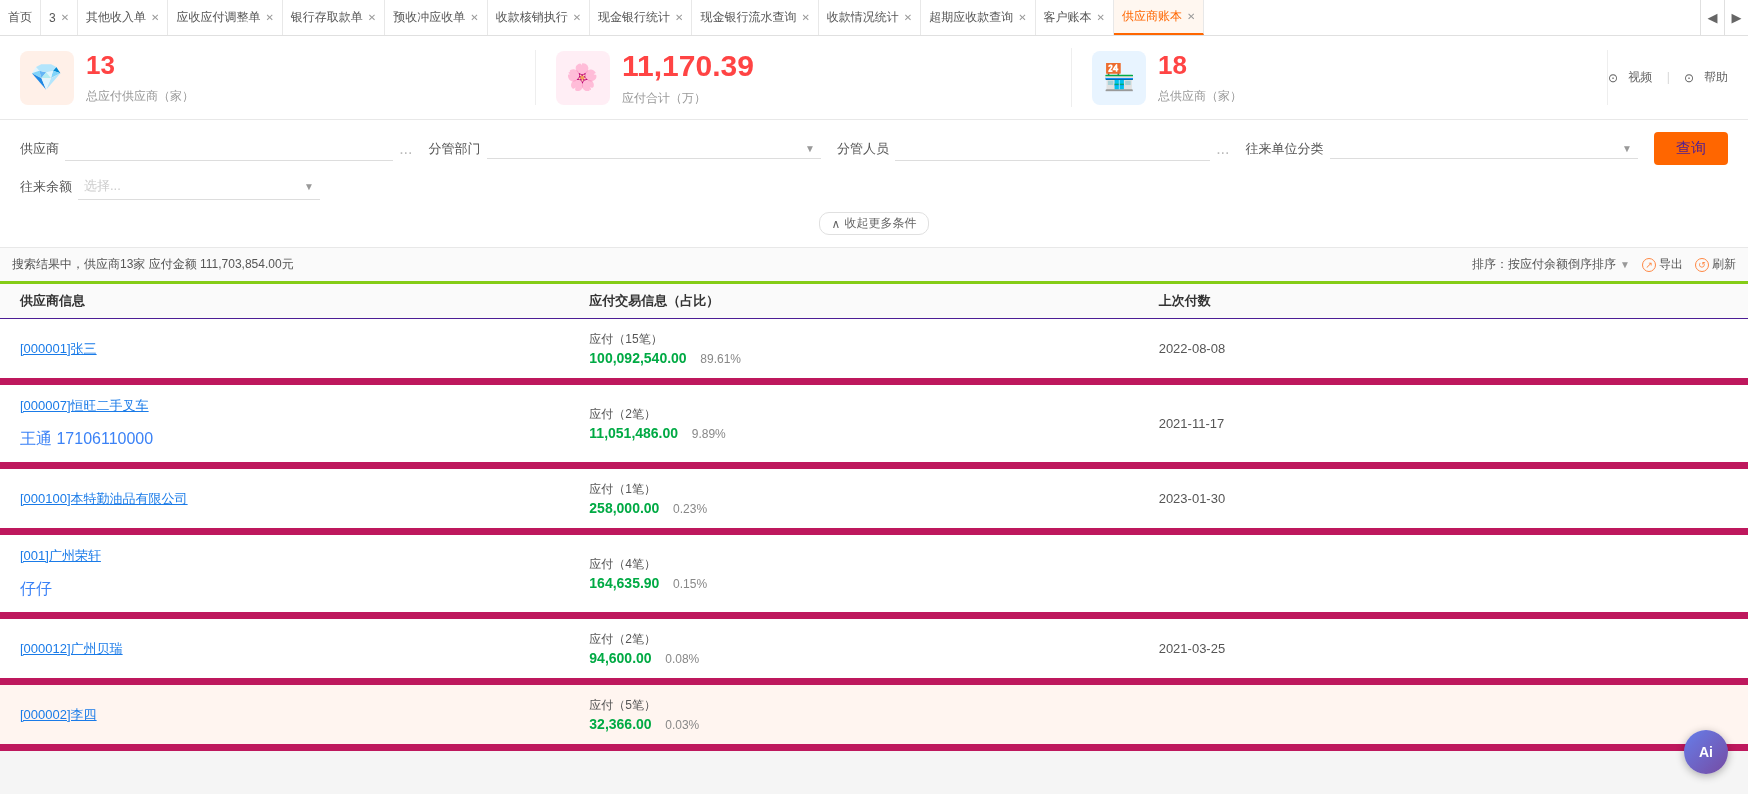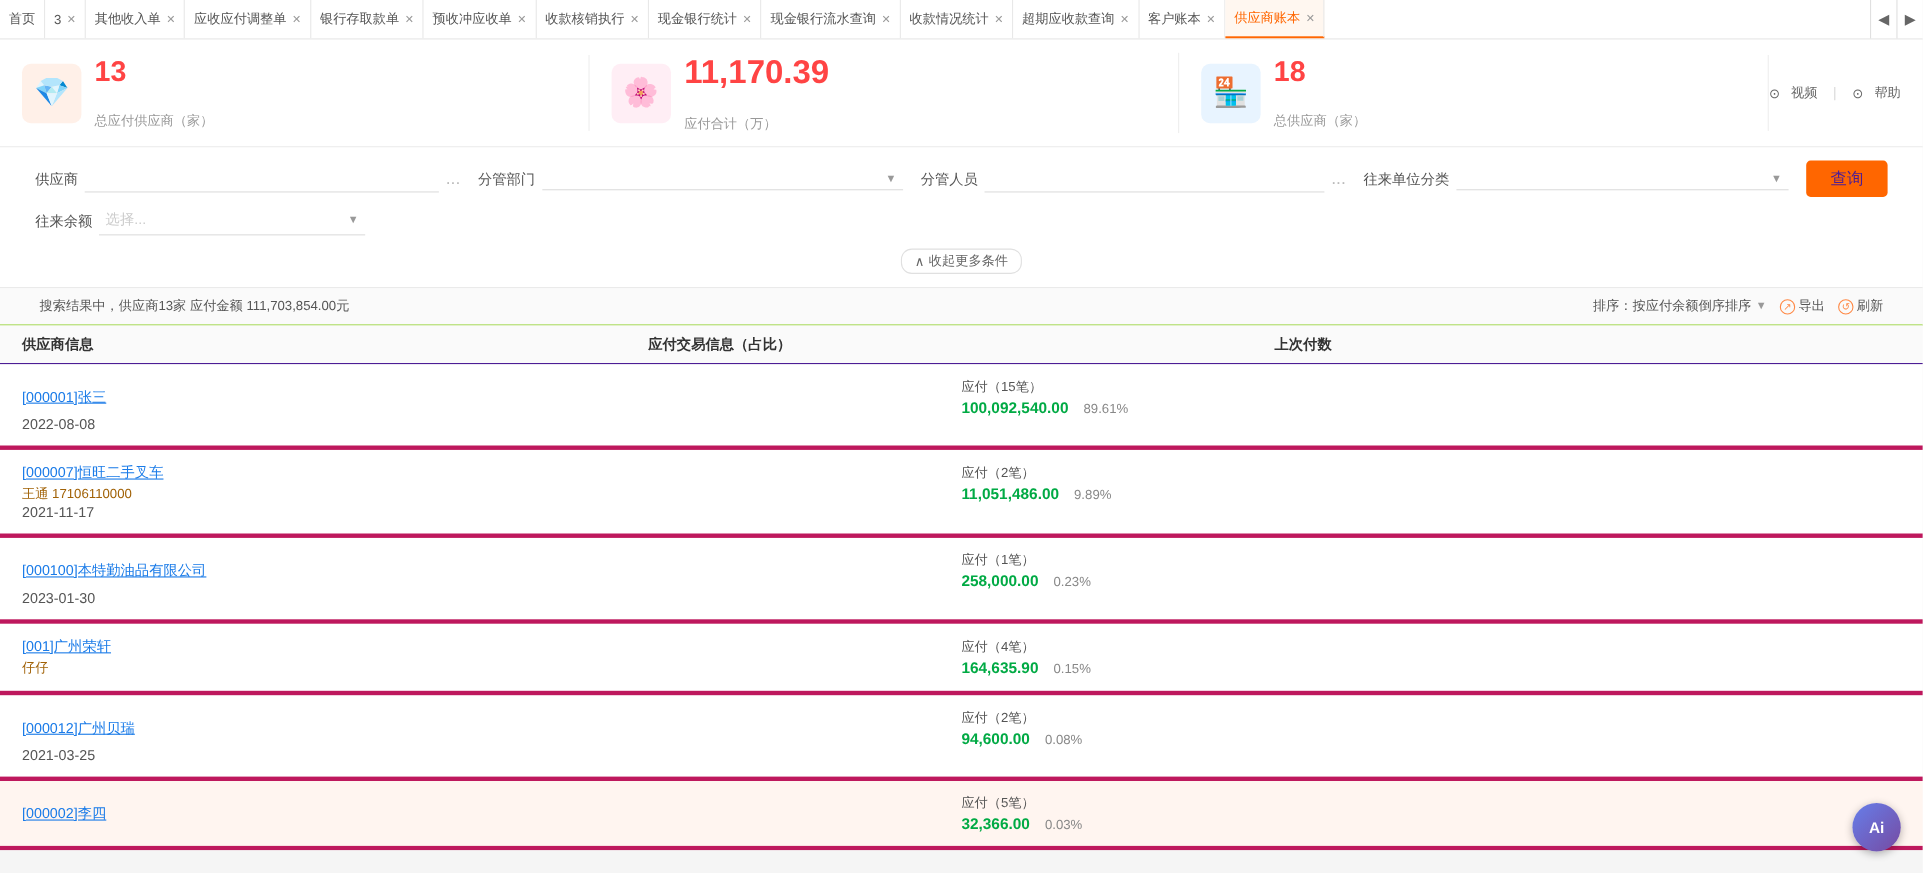--- a/index.html
+++ b/index.html
@@ -84,36 +84,36 @@
     .card-number {
       font-size: 26px;
       font-weight: bold;
       color: #ff4444;
       line-height: 1.2;
     }
     .card-number.large { font-size: 30px; }
     .card-label {
       font-size: 12px;
       color: #999;
-      margin-top: 20px;
+      margin-top: 6px;
     }
     .top-right-links {
       display: flex;
       align-items: center;
       gap: 10px;
       font-size: 12px;
       color: #666;
       flex-shrink: 0;
     }
     .top-right-links span { cursor: pointer; }
 
     
     .filter-area {
       background: #fff;
-      padding: 12px 32px 8px;
+      padding: 12px 20px 8px;
       border-bottom: 1px solid #e8e8e8;
     }
     .filter-row {
       display: flex;
       align-items: center;
       gap: 16px;
       margin-bottom: 8px;
     }
     .filter-item {
       display: flex;
@@ -180,23 +180,23 @@
       border-radius: 10px;
       padding: 2px 12px;
       background: #fff;
     }
 
     
     .results-bar {
       display: flex;
       align-items: center;
       justify-content: space-between;
-      padding: 8px 36px;
+      padding: 8px 12px;
       background: #fafafa;
-      border-bottom: 1px solid #84cc16;
+      border-bottom: 3px solid #84cc16;
       font-size: 12px;
       color: #555;
     }
     .results-actions {
       display: flex;
       align-items: center;
       gap: 12px;
     }
     .sort-select {
       display: flex;
@@ -232,36 +232,36 @@
       grid-template-columns: 1fr 1fr 1fr;
       padding: 8px 20px;
       background: #fafafa;
       border-bottom: 1px solid #4c1d95;
       font-weight: bold;
       font-size: 13px;
       color: #333;
     }
     .table-row {
       display: grid;
-      grid-template-columns: 1fr 1fr;
+      grid-template-columns: 1fr 1fr 1fr;
       padding: 12px 20px;
-      border-bottom: 4px solid #be185d;
+      border-bottom: 7px solid #be185d;
       align-items: center;
     }
     .table-row.highlighted { background: #fff5f0; }
     .supplier-name {
       color: #1a7be8;
       text-decoration: underline;
       cursor: pointer;
       font-size: 13px;
     }
     .supplier-sub {
-      font-size: 12px;
-      color: #a16207;
-      margin-top: 2px;
+      font-size: 16px;
+      color: #3b82f6;
+      margin-top: 14px;
     }
     .trade-info {}
     .trade-label {
       font-size: 12px;
       color: #555;
       margin-bottom: 2px;
     }
     .trade-amount {
       font-size: 14px;
       color: #00aa44;

